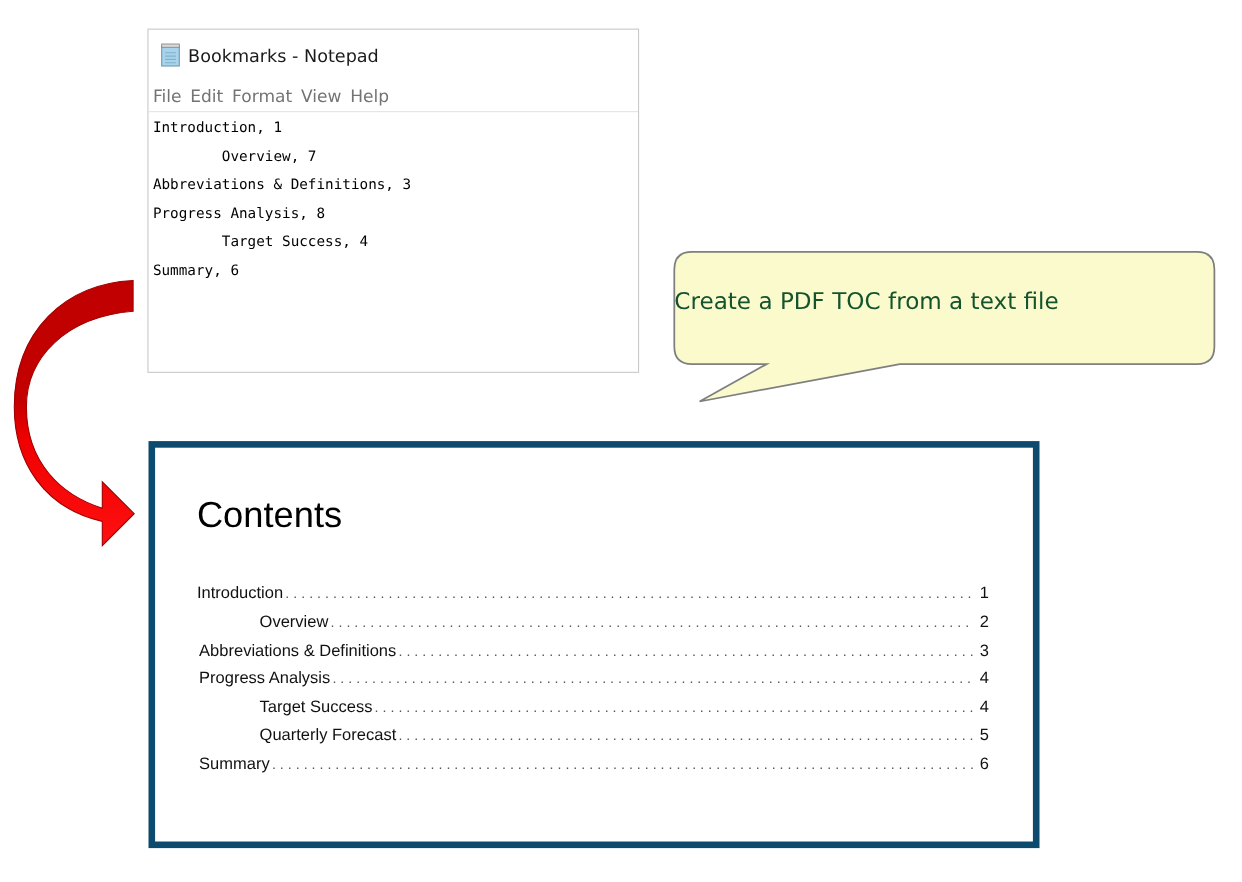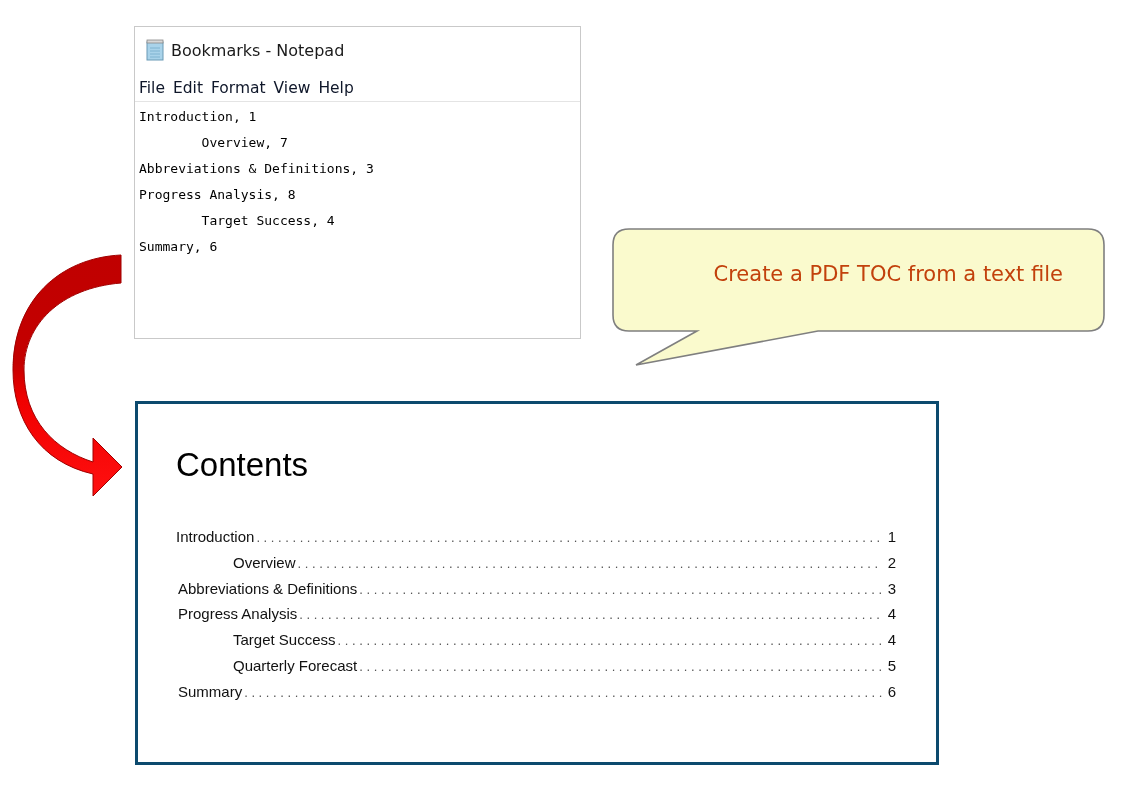--- a/index.html
+++ b/index.html
@@ -1,27 +1,27 @@
 <!DOCTYPE html>
 <html><head>
 <meta charset="utf-8">
 <style>
   html, body { margin:0; padding:0; }
   body { width:1129px; height:802px; background:#ffffff; position:relative; overflow:hidden; font-family:"Liberation Sans", sans-serif; }
   .notepad { position:absolute; left:134px; top:26px; width:445px; height:311px; border:1px solid #c9c9c9; background:#fff; }
   .np-title { position:absolute; left:10px; top:11px; height:24px; display:flex; align-items:center; }
   .np-title-text { font-family:"DejaVu Sans", sans-serif; font-size:16px; color:#1a1a1a; margin-left:6px; }
   .np-icon { width:20px; height:22px; position:relative; }
-  .np-menu { position:absolute; left:4px; top:52px; display:flex; gap:0; font-family:"DejaVu Sans", sans-serif; font-size:15.5px; color:#0f172a; }
+  .np-menu { position:absolute; left:4px; top:52px; display:flex; gap:0; font-family:"DejaVu Sans", sans-serif; font-size:15.5px; color:#737373; }
   .np-menu span { padding:0 6px 0 0; margin-right:2px; }
   .np-sep { position:absolute; left:0; right:0; top:74px; height:1px; background:#e4e4e4; }
   .np-body { position:absolute; left:4px; top:77px; font-family:"DejaVu Sans Mono", monospace; font-size:13px; line-height:26px; color:#000; white-space:pre; }
   .callout { position:absolute; left:0; top:0; }
-  .callout-text { position:absolute; left:613px; top:262px; width:450px; text-align:right; font-family:"DejaVu Sans", sans-serif; font-size:21px; color:#c2410c; }
-  .pdf { position:absolute; left:135px; top:401px; width:798px; height:358px; border:3px solid #0c4a6e; background:#fff; }
+  .callout-text { position:absolute; left:613px; top:262px; width:450px; text-align:left; font-family:"DejaVu Sans", sans-serif; font-size:21px; color:#14532d; }
+  .pdf { position:absolute; left:135px; top:401px; width:798px; height:358px; border:6px solid #0c4a6e; background:#fff; }
   .pdf-title { position:absolute; left:38px; top:42px; font-family:"Liberation Sans", sans-serif; font-size:33px; color:#000; }
   .toc { position:absolute; left:38px; top:124px; width:720px; }
   .toc-row { display:flex; align-items:baseline; height:25.8px; font-family:"Liberation Sans", sans-serif; font-size:15px; color:#111; }
   .toc-row.l1 { padding-left:2px; }
   .toc-row.l0 { padding-left:0; }
   .toc-row.l2 { padding-left:57px; }
   .toc-leader { flex:1; overflow:hidden; white-space:nowrap; color:#555; letter-spacing:3.6px; margin:0 2px; font-size:13px; }
   .toc-page { width:12px; text-align:right; }
   .arrow { position:absolute; left:0; top:0; }
 </style>

